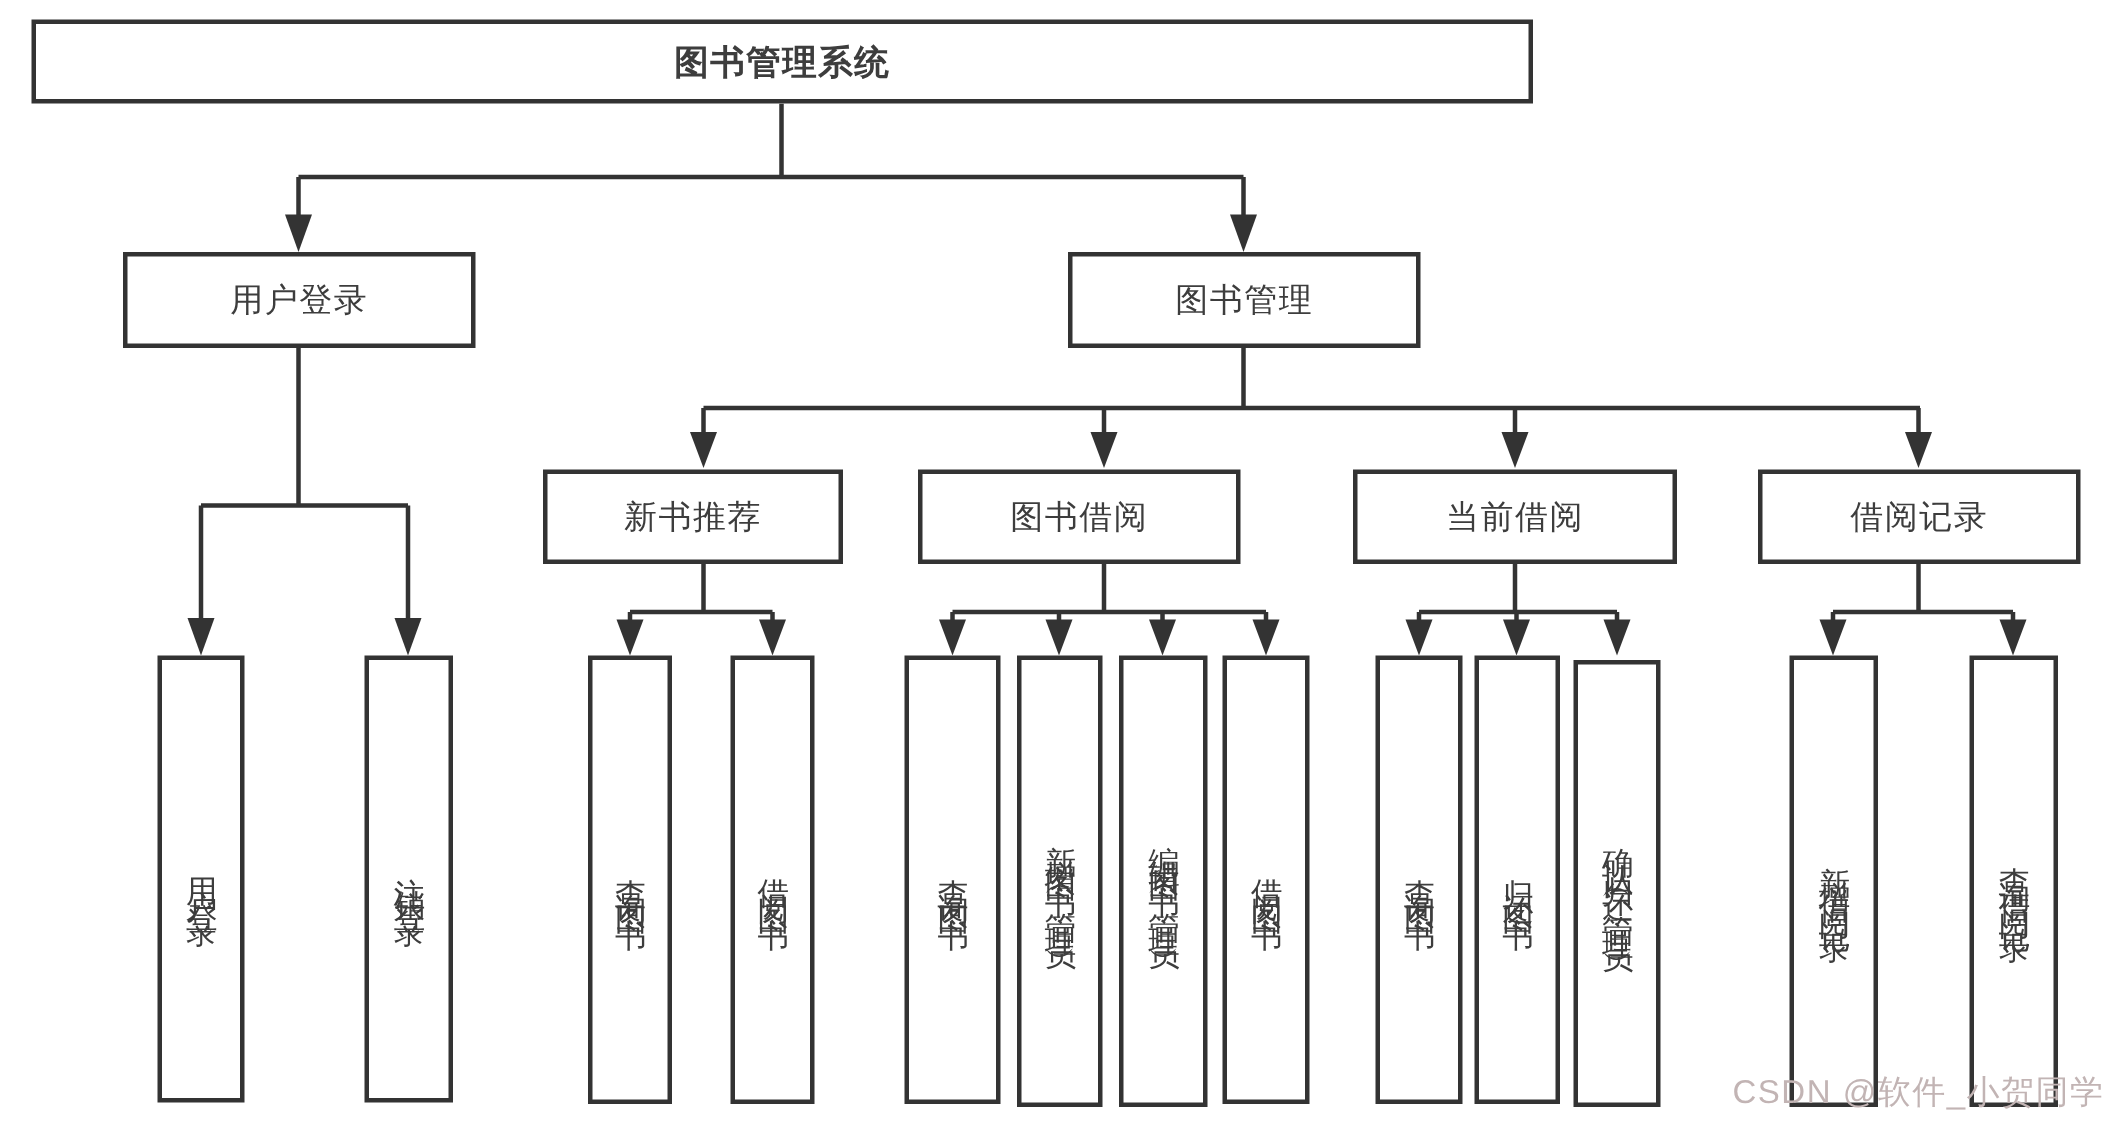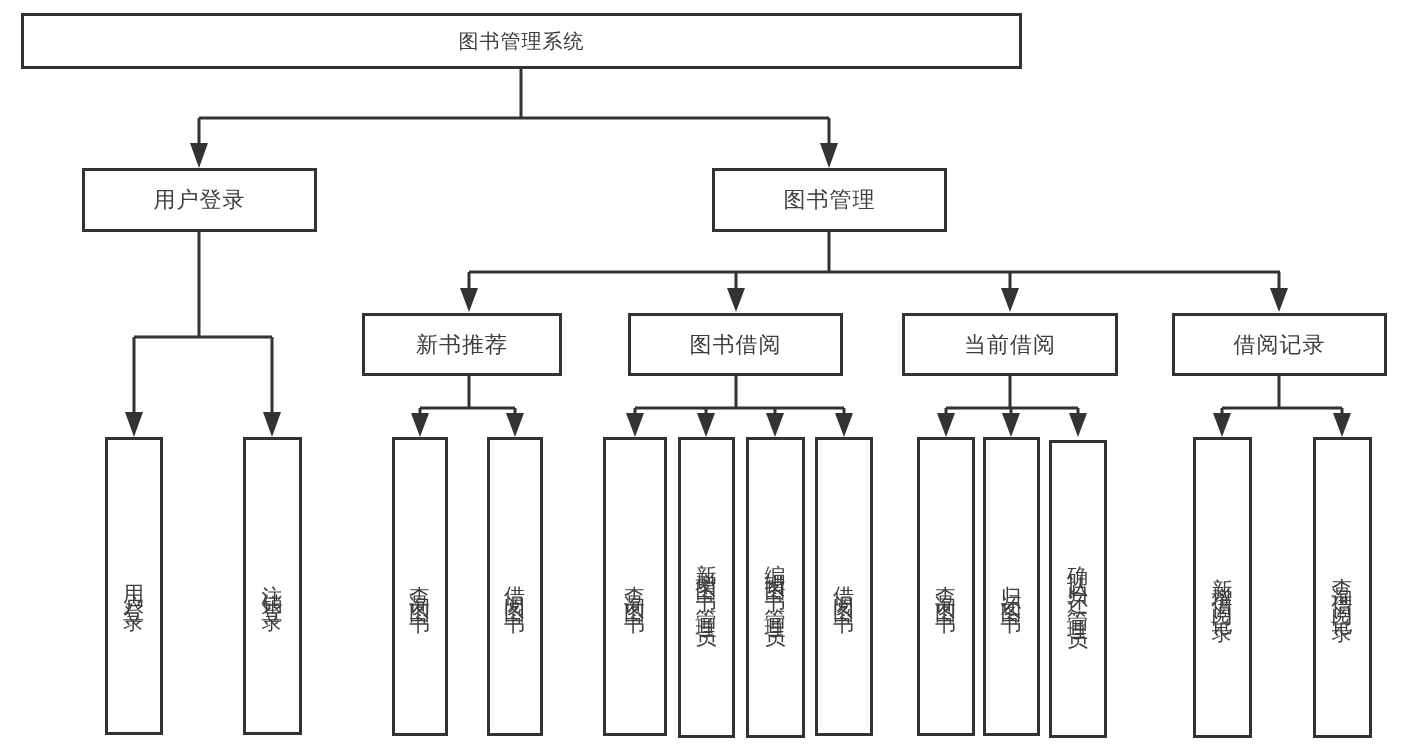--- a/index.html
+++ b/index.html
@@ -29,21 +29,22 @@
     background: #ffffff;
     display: flex;
     align-items: center;
     justify-content: center;
     font-size: 22px;
     color: #3d3d3d;
     letter-spacing: 1px;
     z-index: 2;
   }
   .hbox.root-box {
-    font-size: 20px;
+    font-size: 23px;
+    font-weight: bold;
   }
   .vbox {
     position: absolute;
     box-sizing: border-box;
     border: 3px solid #333333;
     background: #ffffff;
     display: flex;
     align-items: center;
     justify-content: center;
     z-index: 2;
@@ -120,21 +121,21 @@
   <div class="hbox" style="left:82px; top:168px; width:235px; height:64px;">
     <span>用户登录</span>
   </div>
   <div class="hbox" style="left:712px; top:168px; width:235px; height:64px;align-items:center;">
     <span>图书管理</span>
   </div>
 
   <div class="hbox" style="left:362px; top:313px; width:200px; height:63px;">
     <span>新书推荐</span>
   </div>
-  <div class="hbox" style="left:628px; top:313px; width:215px; height:63px;">
+  <div class="hbox" style="left:612px; top:313px; width:215px; height:63px;">
     <span>图书借阅</span>
   </div>
   <div class="hbox" style="left:902px; top:313px; width:216px; height:63px;align-items:center;">
     <span>当前借阅</span>
   </div>
   <div class="hbox" style="left:1172px; top:313px; width:215px; height:63px;">
     <span>借阅记录</span>
   </div>
 
   <div class="vbox" style="left:105px; top:437px; width:58px; height:298px;">
@@ -174,14 +175,15 @@
     <span class="vtext">确认归还（管理员）</span>
   </div>
 
   <div class="vbox" style="left:1193px; top:437px; width:59px; height:301px;">
     <span class="vtext">新增借阅记录</span>
   </div>
   <div class="vbox" style="left:1313px; top:437px; width:59px; height:301px;">
     <span class="vtext">查询借阅记录</span>
   </div>
 
+  <div class="watermark">CSDN @软件_小贺同学</div>
 
 </div>
 
 </body></html>

